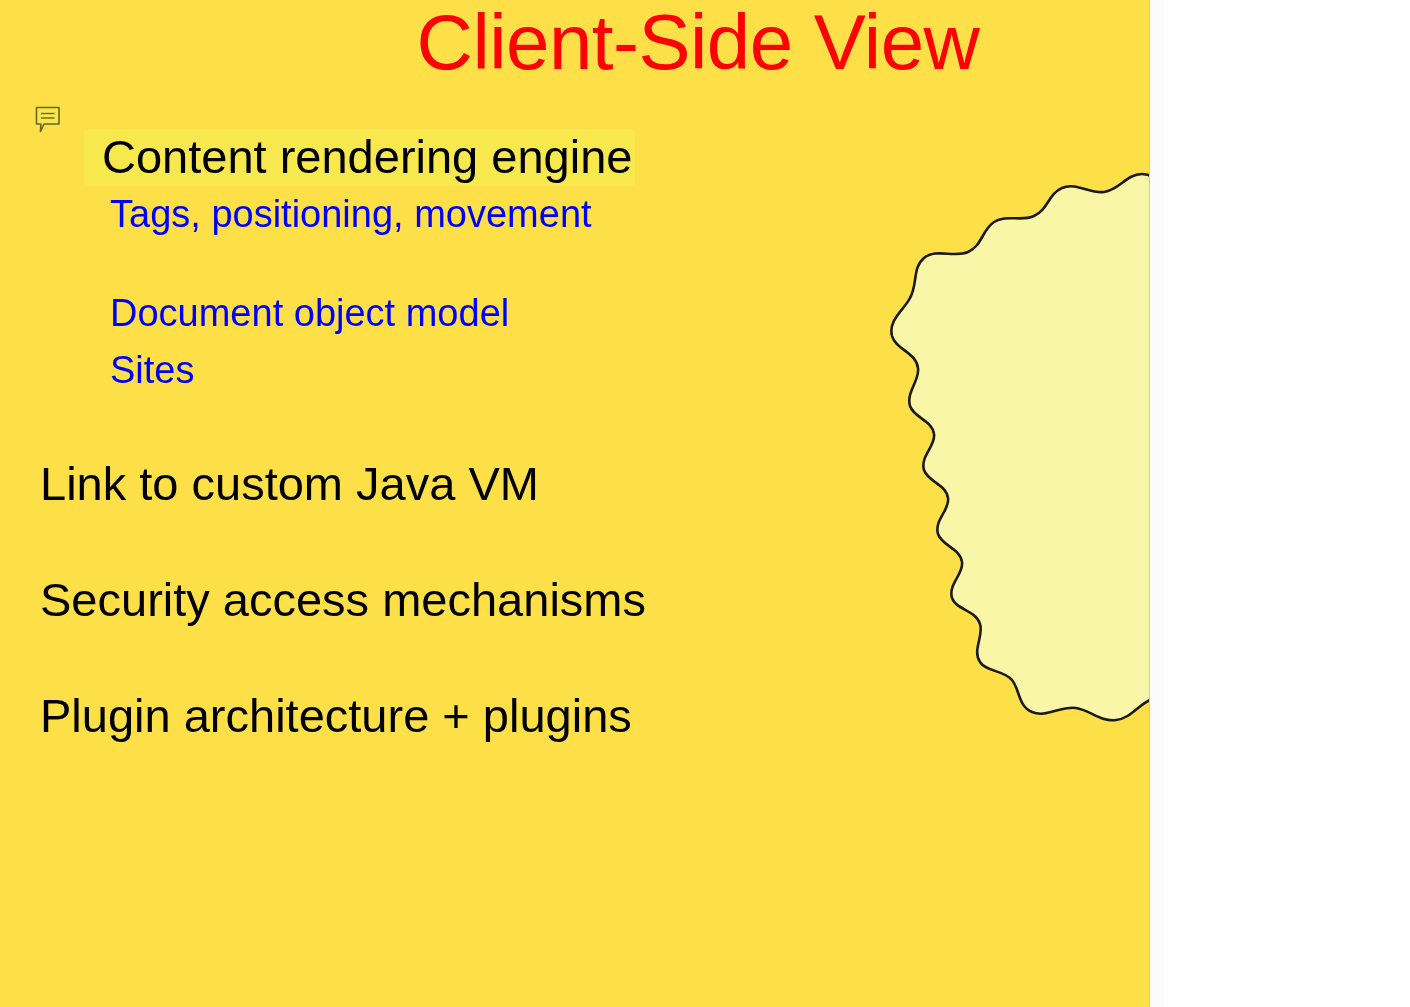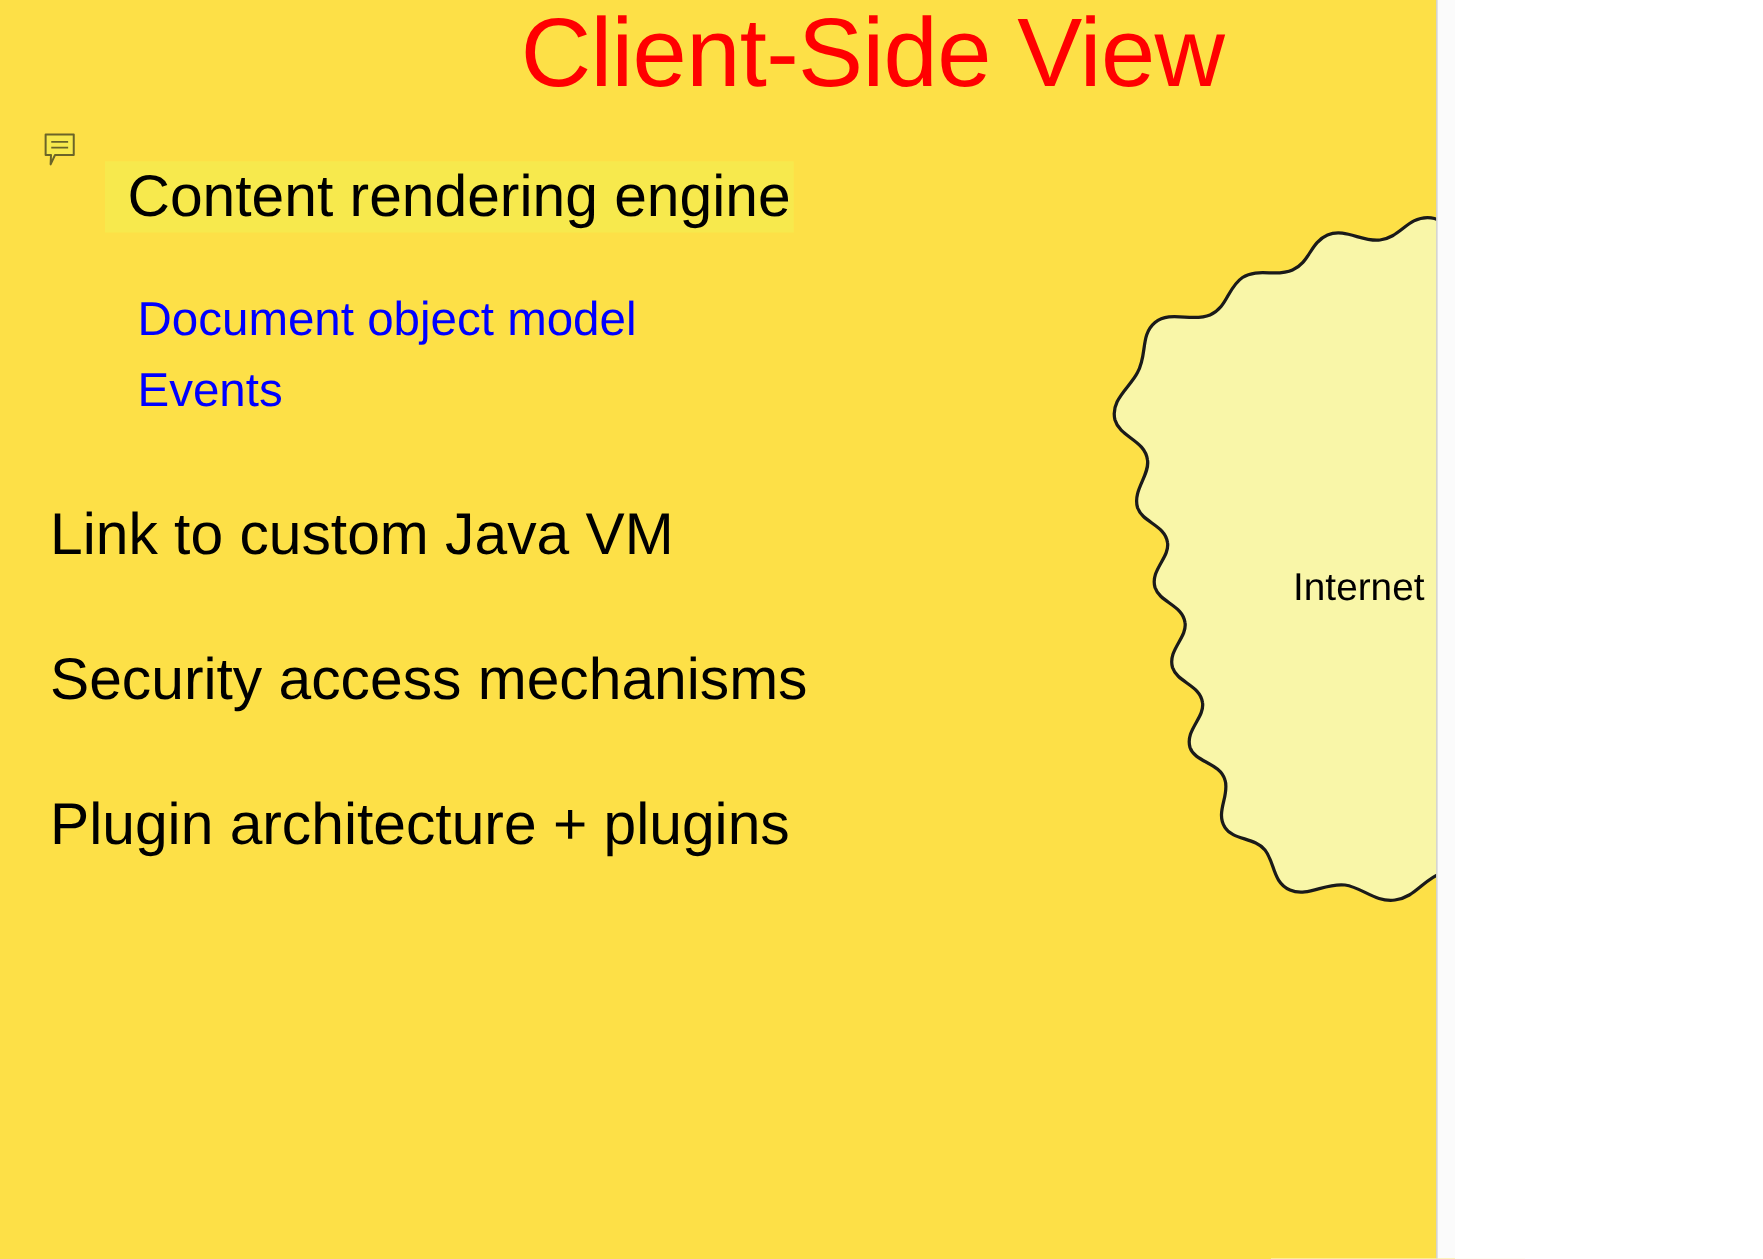--- a/index.html
+++ b/index.html
@@ -155,30 +155,33 @@
       <line x1="6" y1="12" x2="19.5" y2="12" stroke="#6b6428" stroke-width="1.4"></line>
     </svg>
   </div>
 
   <div id="body-list">
 
     <div class="lvl1 highlight">
       <span class="txt">Content rendering engine</span>
     </div>
 
+    <div class="lvl2">
+      <span class="txt">Tags, positioning, movement</span>
+    </div>
 
     <div class="spacer-sm"></div>
 
 
     <div class="lvl2">
       <span class="txt">Document object model</span>
     </div>
 
     <div class="lvl2">
-      <span class="txt">Events</span>
+      <span class="txt">Sites</span>
     </div>
 
 
     <div class="spacer-md"></div>
 
     <div class="lvl1">
       <span class="txt">Link to custom Java VM</span>
     </div>
 
     <div class="spacer-lg"></div>
@@ -234,21 +237,20 @@
                C48,114 42,98 54,88
                C66,78 84,88 98,82
                C112,76 112,60 124,52
                C136,44 152,52 164,46
                C178,40 178,24 192,18
                C206,12 220,24 234,22
                C250,20 256,4 272,4
                C288,4 292,20 306,22
                C320,24 338,0 350,16 Z" fill="#f9f6a8" stroke="#1a1a1a" stroke-width="2.6" stroke-linejoin="round"></path>
     </svg>
-    <div id="cloud-label">Internet</div>
   </div>
 
   <div id="sites-group">
     <div class="site-dot" style="top:9px"></div>
     <div class="site-dot" style="top:92px"></div>
     <div class="site-dot" style="top:174px"></div>
     <div class="site-dot" style="top:257px"></div>
     <div class="site-dot" style="top:340px"></div>
     <div class="site-dot" style="top:422px"></div>
     <div class="site-dot" style="top:505px"></div>

